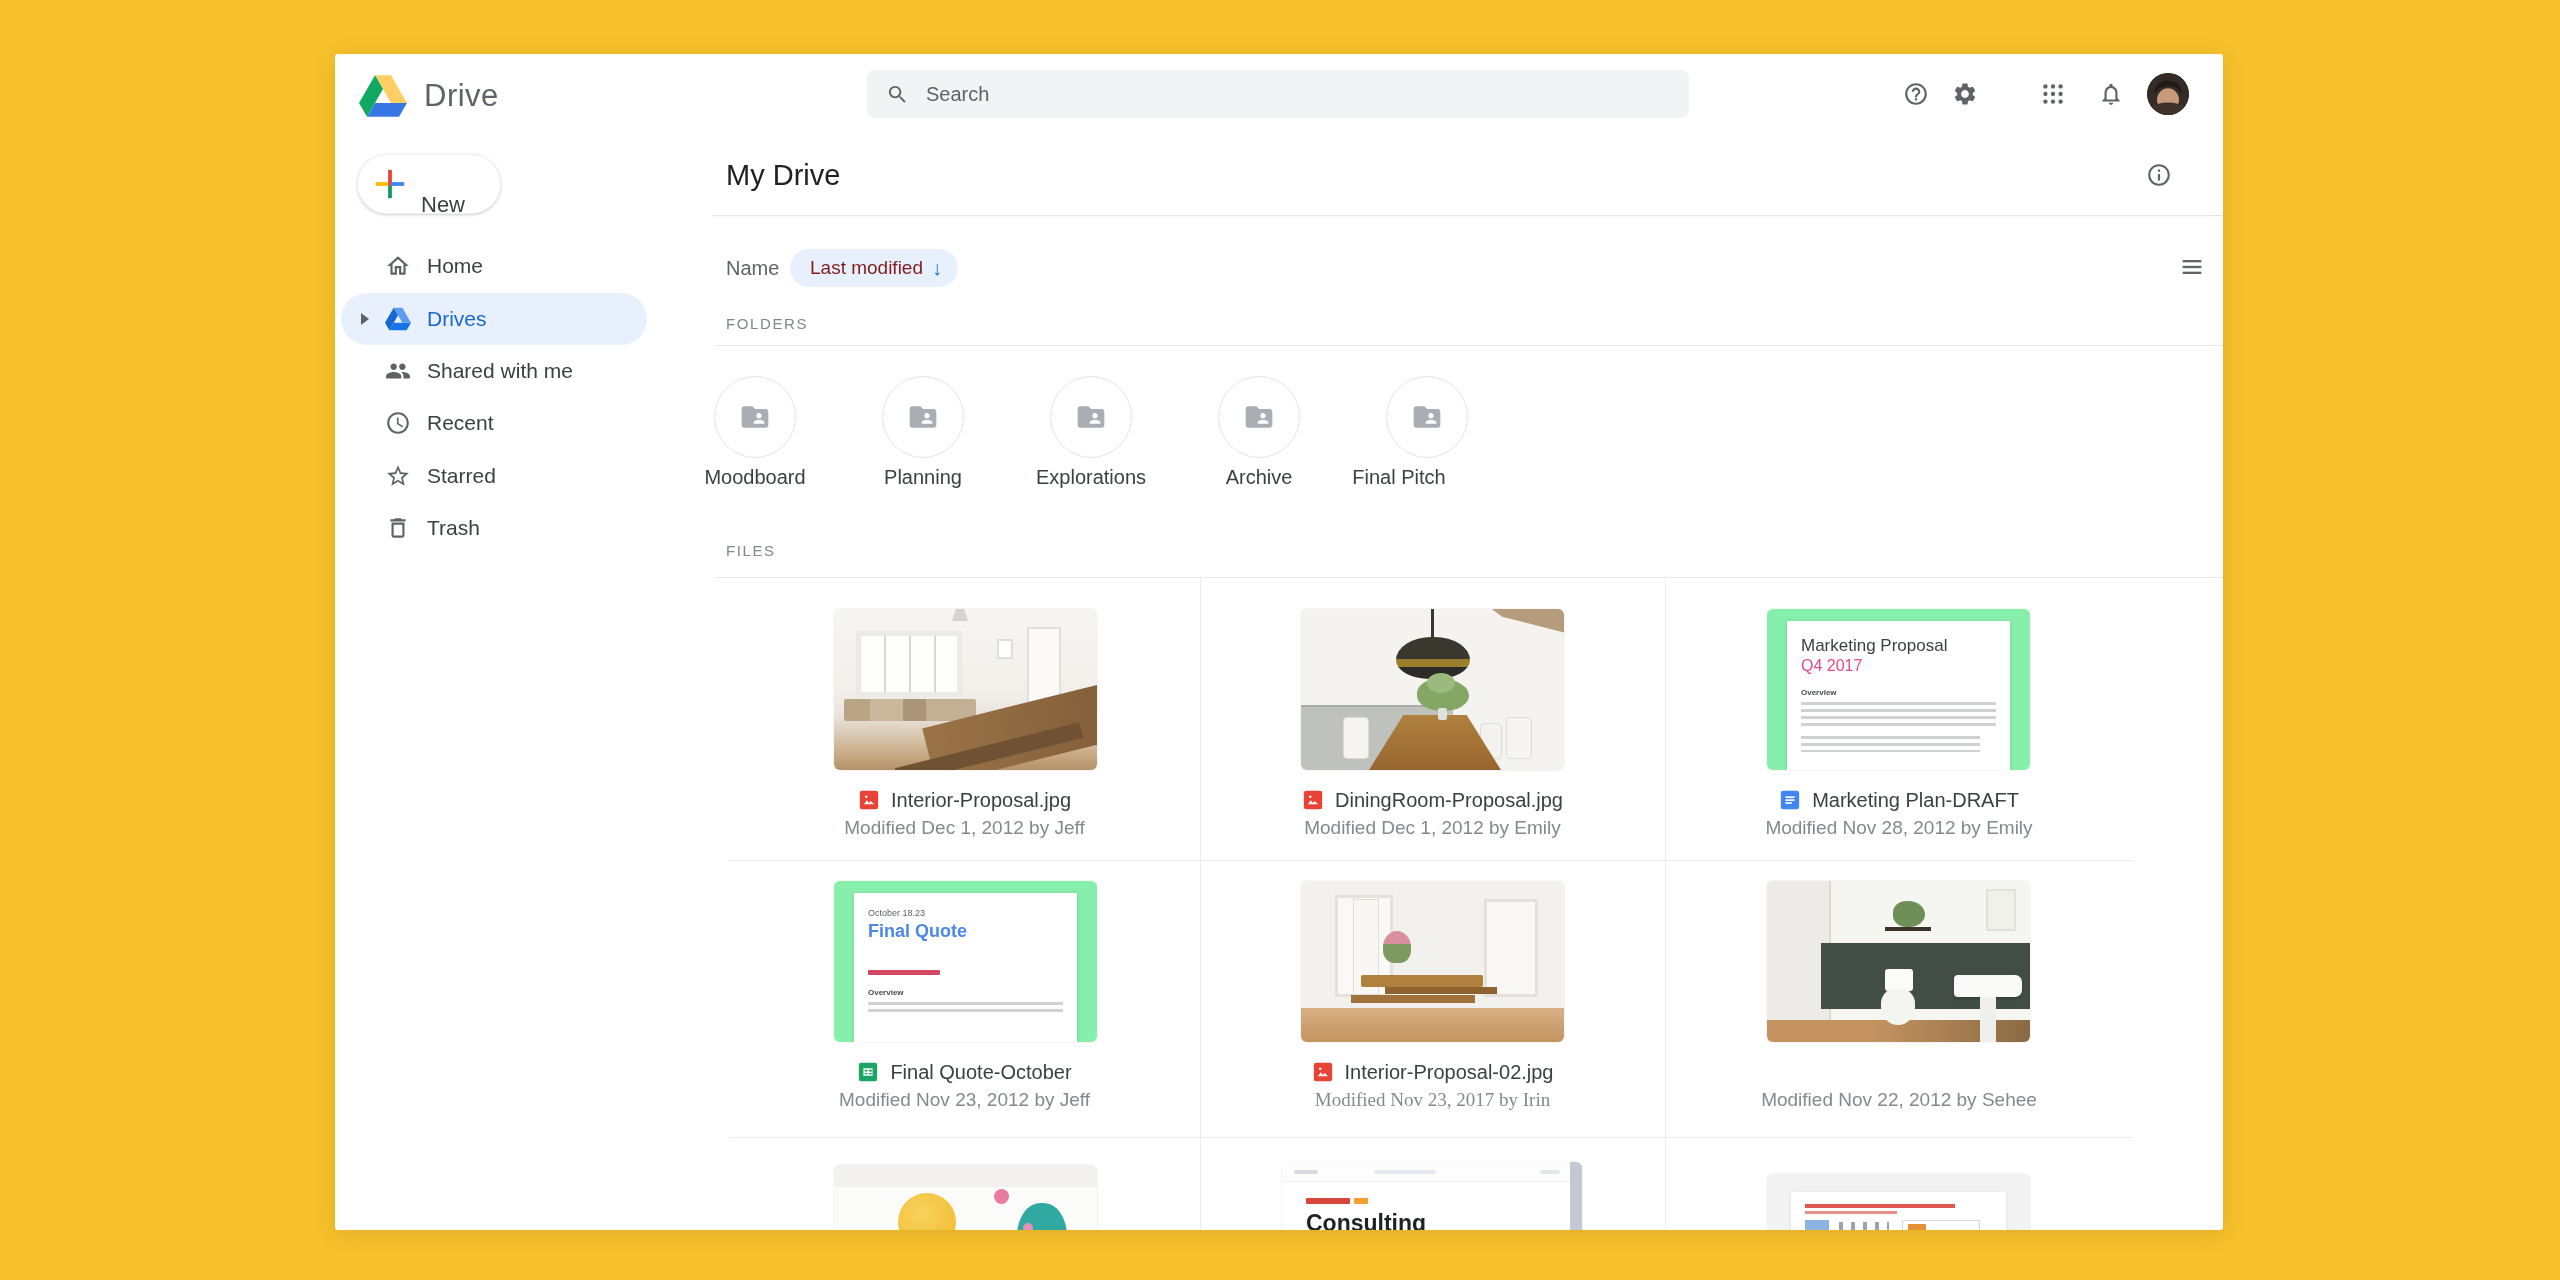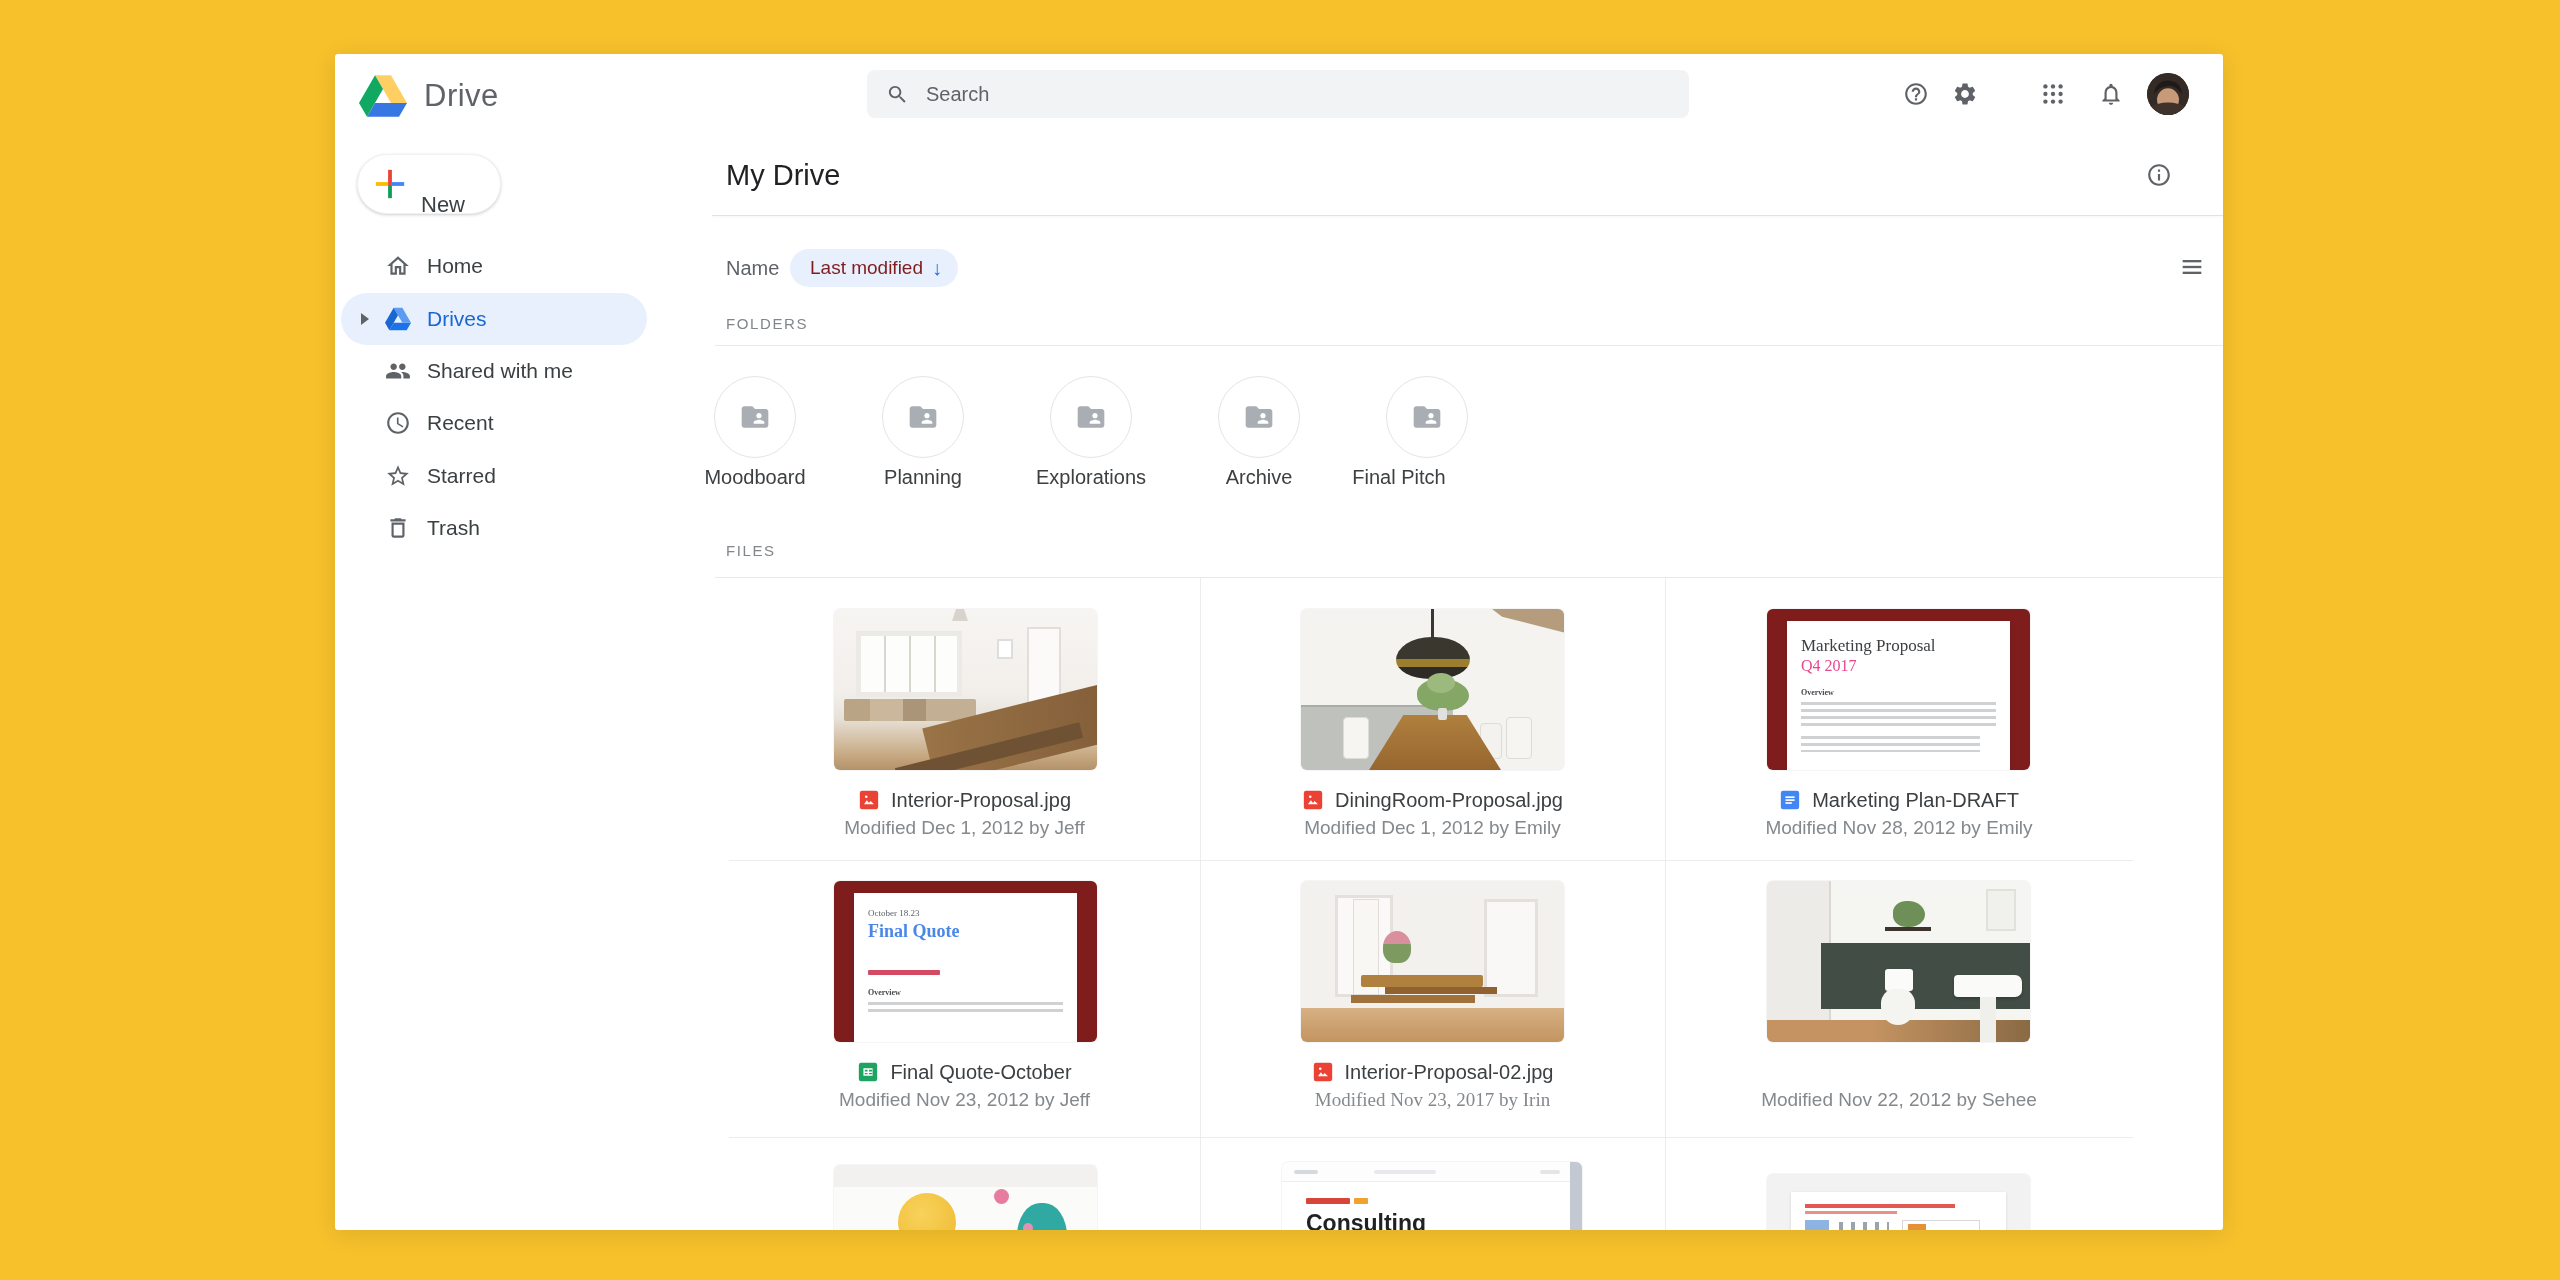--- a/index.html
+++ b/index.html
@@ -121,21 +121,21 @@
     background:linear-gradient(180deg,#b0803f,#96662f);
     clip-path:polygon(26% 0,74% 0,100% 100%,0 100%); }
   .t-dining .chair1 { left:42px; top:108px; width:26px; height:42px; background:#f6f5f2;
     border:1px solid #dcdbd6; border-radius:4px; }
   .t-dining .chair2 { right:32px; top:108px; width:26px; height:42px; background:#f6f5f2;
     border:1px solid #dcdbd6; border-radius:4px; }
   .t-dining .chair3 { right:62px; top:114px; width:22px; height:36px; background:#f3f2ef;
     border:1px solid #dedcd7; border-radius:4px; }
 
   
-  .t-docback { background:#7f1d1d;font-family:Liberation Serif, serif; }
+  .t-docback { background:#86efac; }
   .t-docback .page { left:20px; right:20px; top:12px; height:170px; background:#fff;
     box-shadow:0 1px 4px rgba(0,0,0,.13); padding:15px 14px; }
   .t-docback .page * { position:static; display:block; }
   .mp-title { font-size:17px; font-weight:500; color:#3d4043; }
   .mp-sub { font-size:16px; font-weight:500; color:#e84790; margin-top:1px; }
   .doc-sec { font-size:8px; font-weight:700; color:#46494d; margin-top:13px; }
   .plines { margin-top:5px; height:26px; background:
     repeating-linear-gradient(180deg,#cfd1d2 0 2.5px,transparent 2.5px 7px); }
   .plines.short { margin-top:8px; height:16px; width:92%; }
   .fq-date { font-size:9px; color:#5a5e63; }

